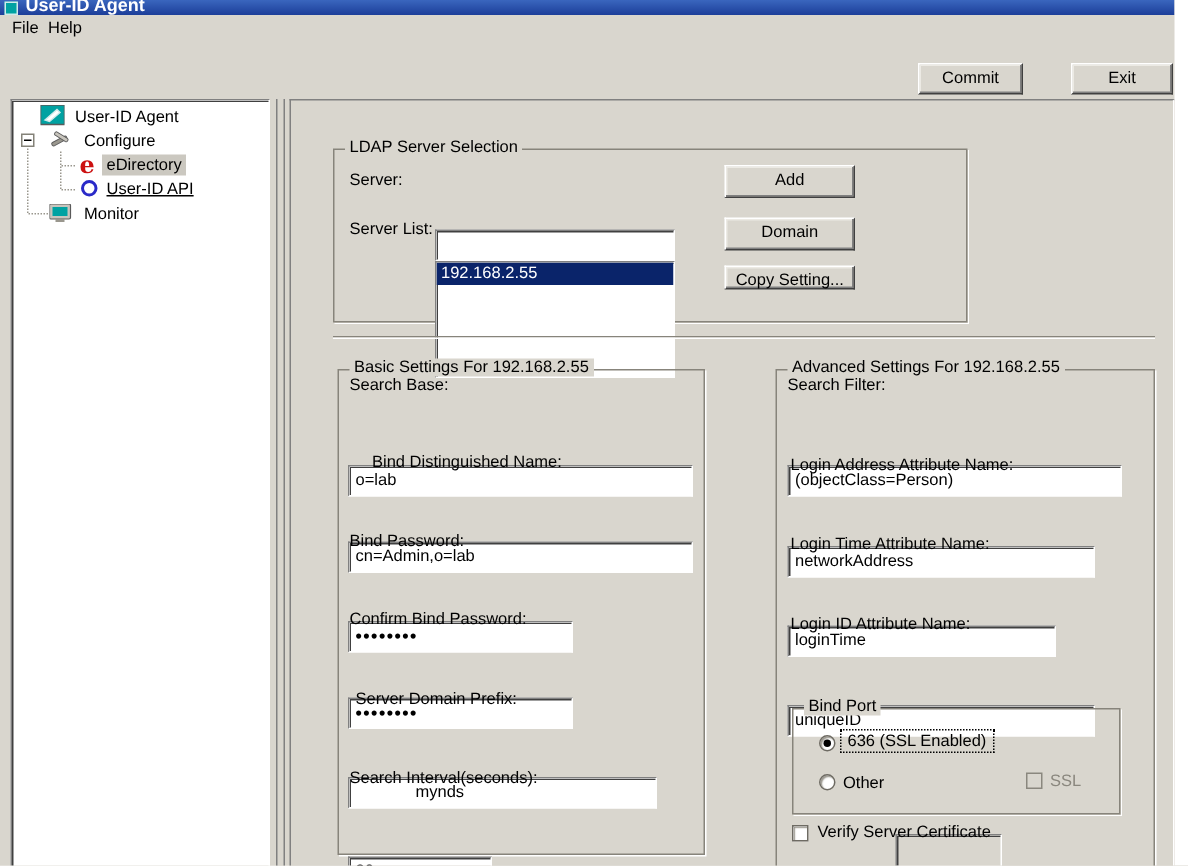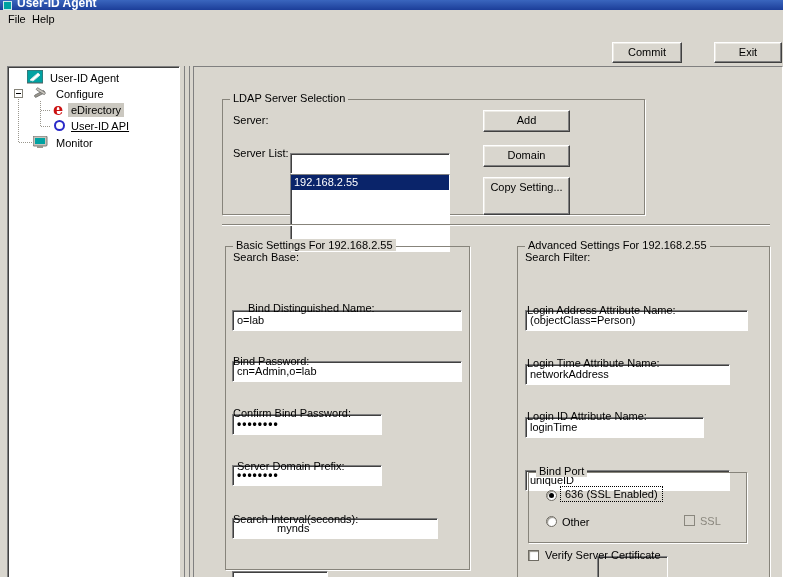--- a/index.html
+++ b/index.html
@@ -122,21 +122,21 @@
   </div>
   <span class="lbl" style="left:233px; top:114px;">Server:</span>
   <div class="input" style="left:290px; top:108px; width:160px;"></div>
   <div class="btn" style="left:483px; top:110px; width:87px; height:22px;">Add</div>
 
   <span class="lbl" style="left:233px; top:147px;">Server List:</span>
   <div class="listbox sunken" style="left:290px; top:140px; width:160px; height:78px;margin-top:34px;">
     <div class="list-item">192.168.2.55</div>
   </div>
   <div class="btn" style="left:483px; top:145px; width:87px; height:22px;">Domain</div>
-  <div class="btn" style="left:483px; top:177px; width:87px; height:38px;">Copy Setting...</div>
+  <div class="btn" style="left:483px; top:177px; width:87px; height:16px;">Copy Setting...</div>
 
   <div class="separator" style="left:222px; top:224px; width:548px;"></div>
 
   <div class="group" style="left:225px; top:246px; width:245px; height:324px;">
     <span class="legend">Basic Settings For 192.168.2.55</span>
   </div>
   <span class="lbl" style="left:233px; top:251px;">Search Base:</span>
   <div class="input" style="left:232px; top:265px; width:230px;">o=lab</div>
 
   <span class="lbl" style="left:233px; top:302px;padding-left:15px;">Bind Distinguished Name:</span>

